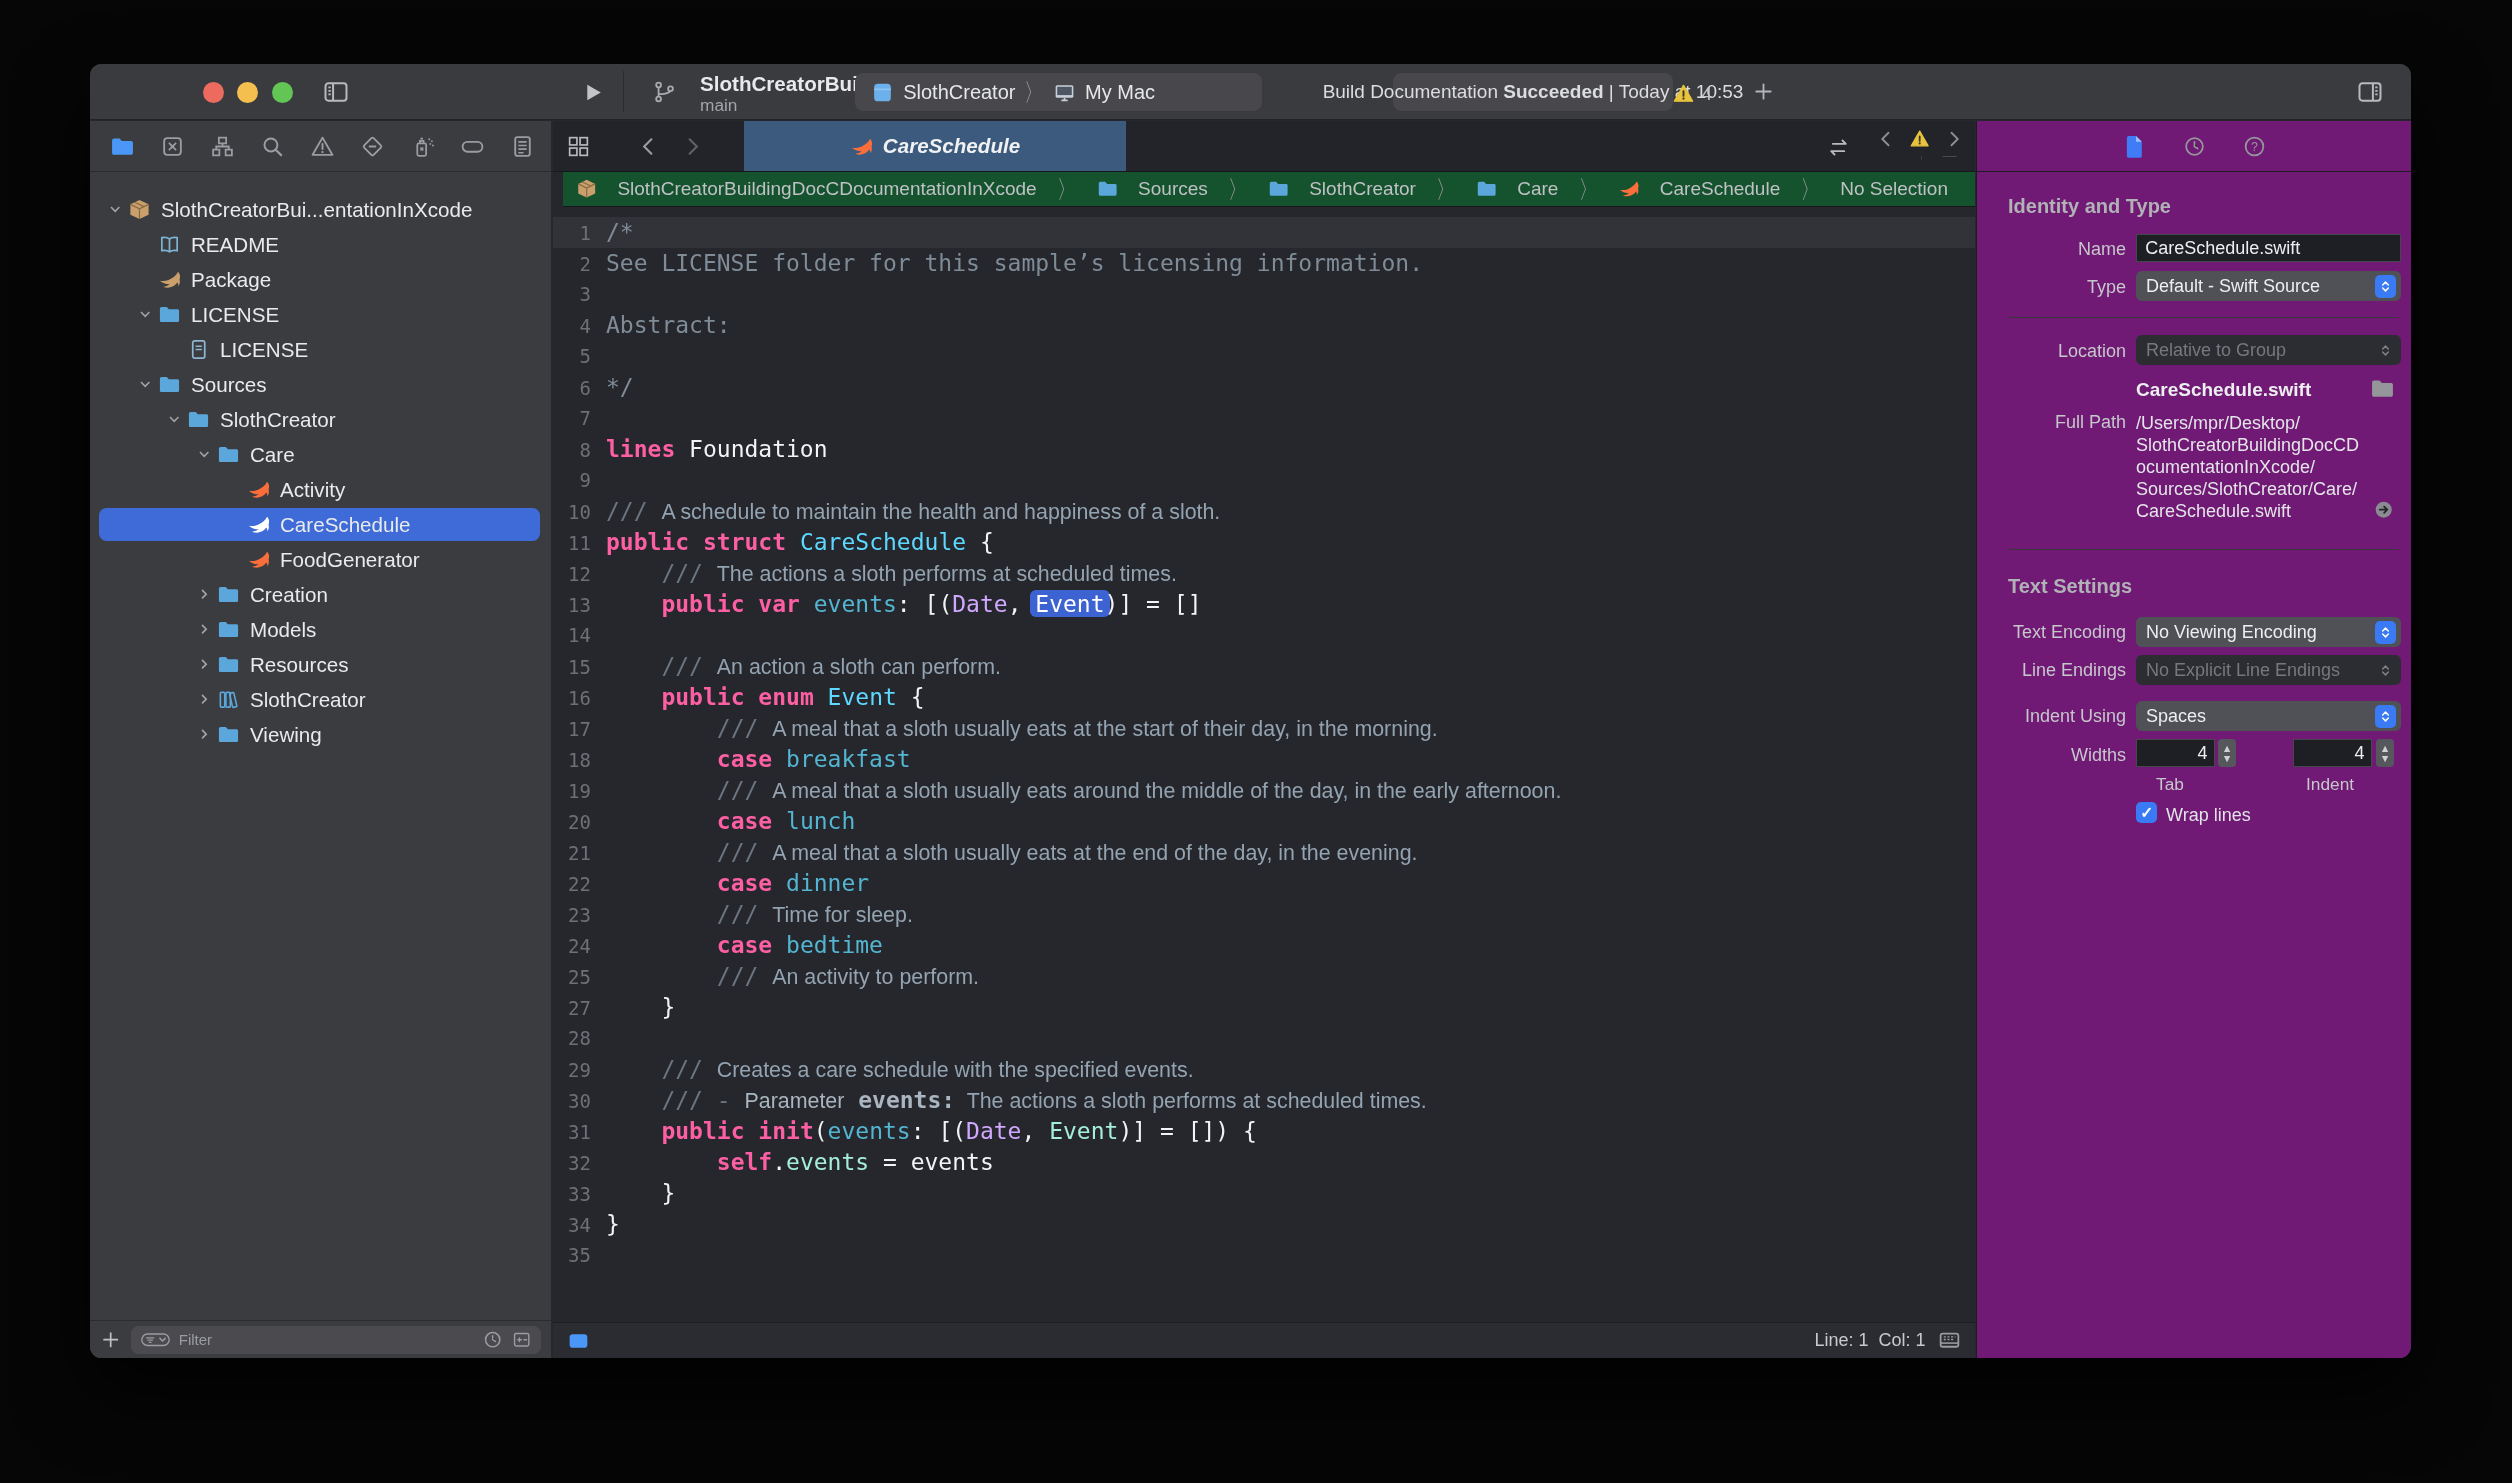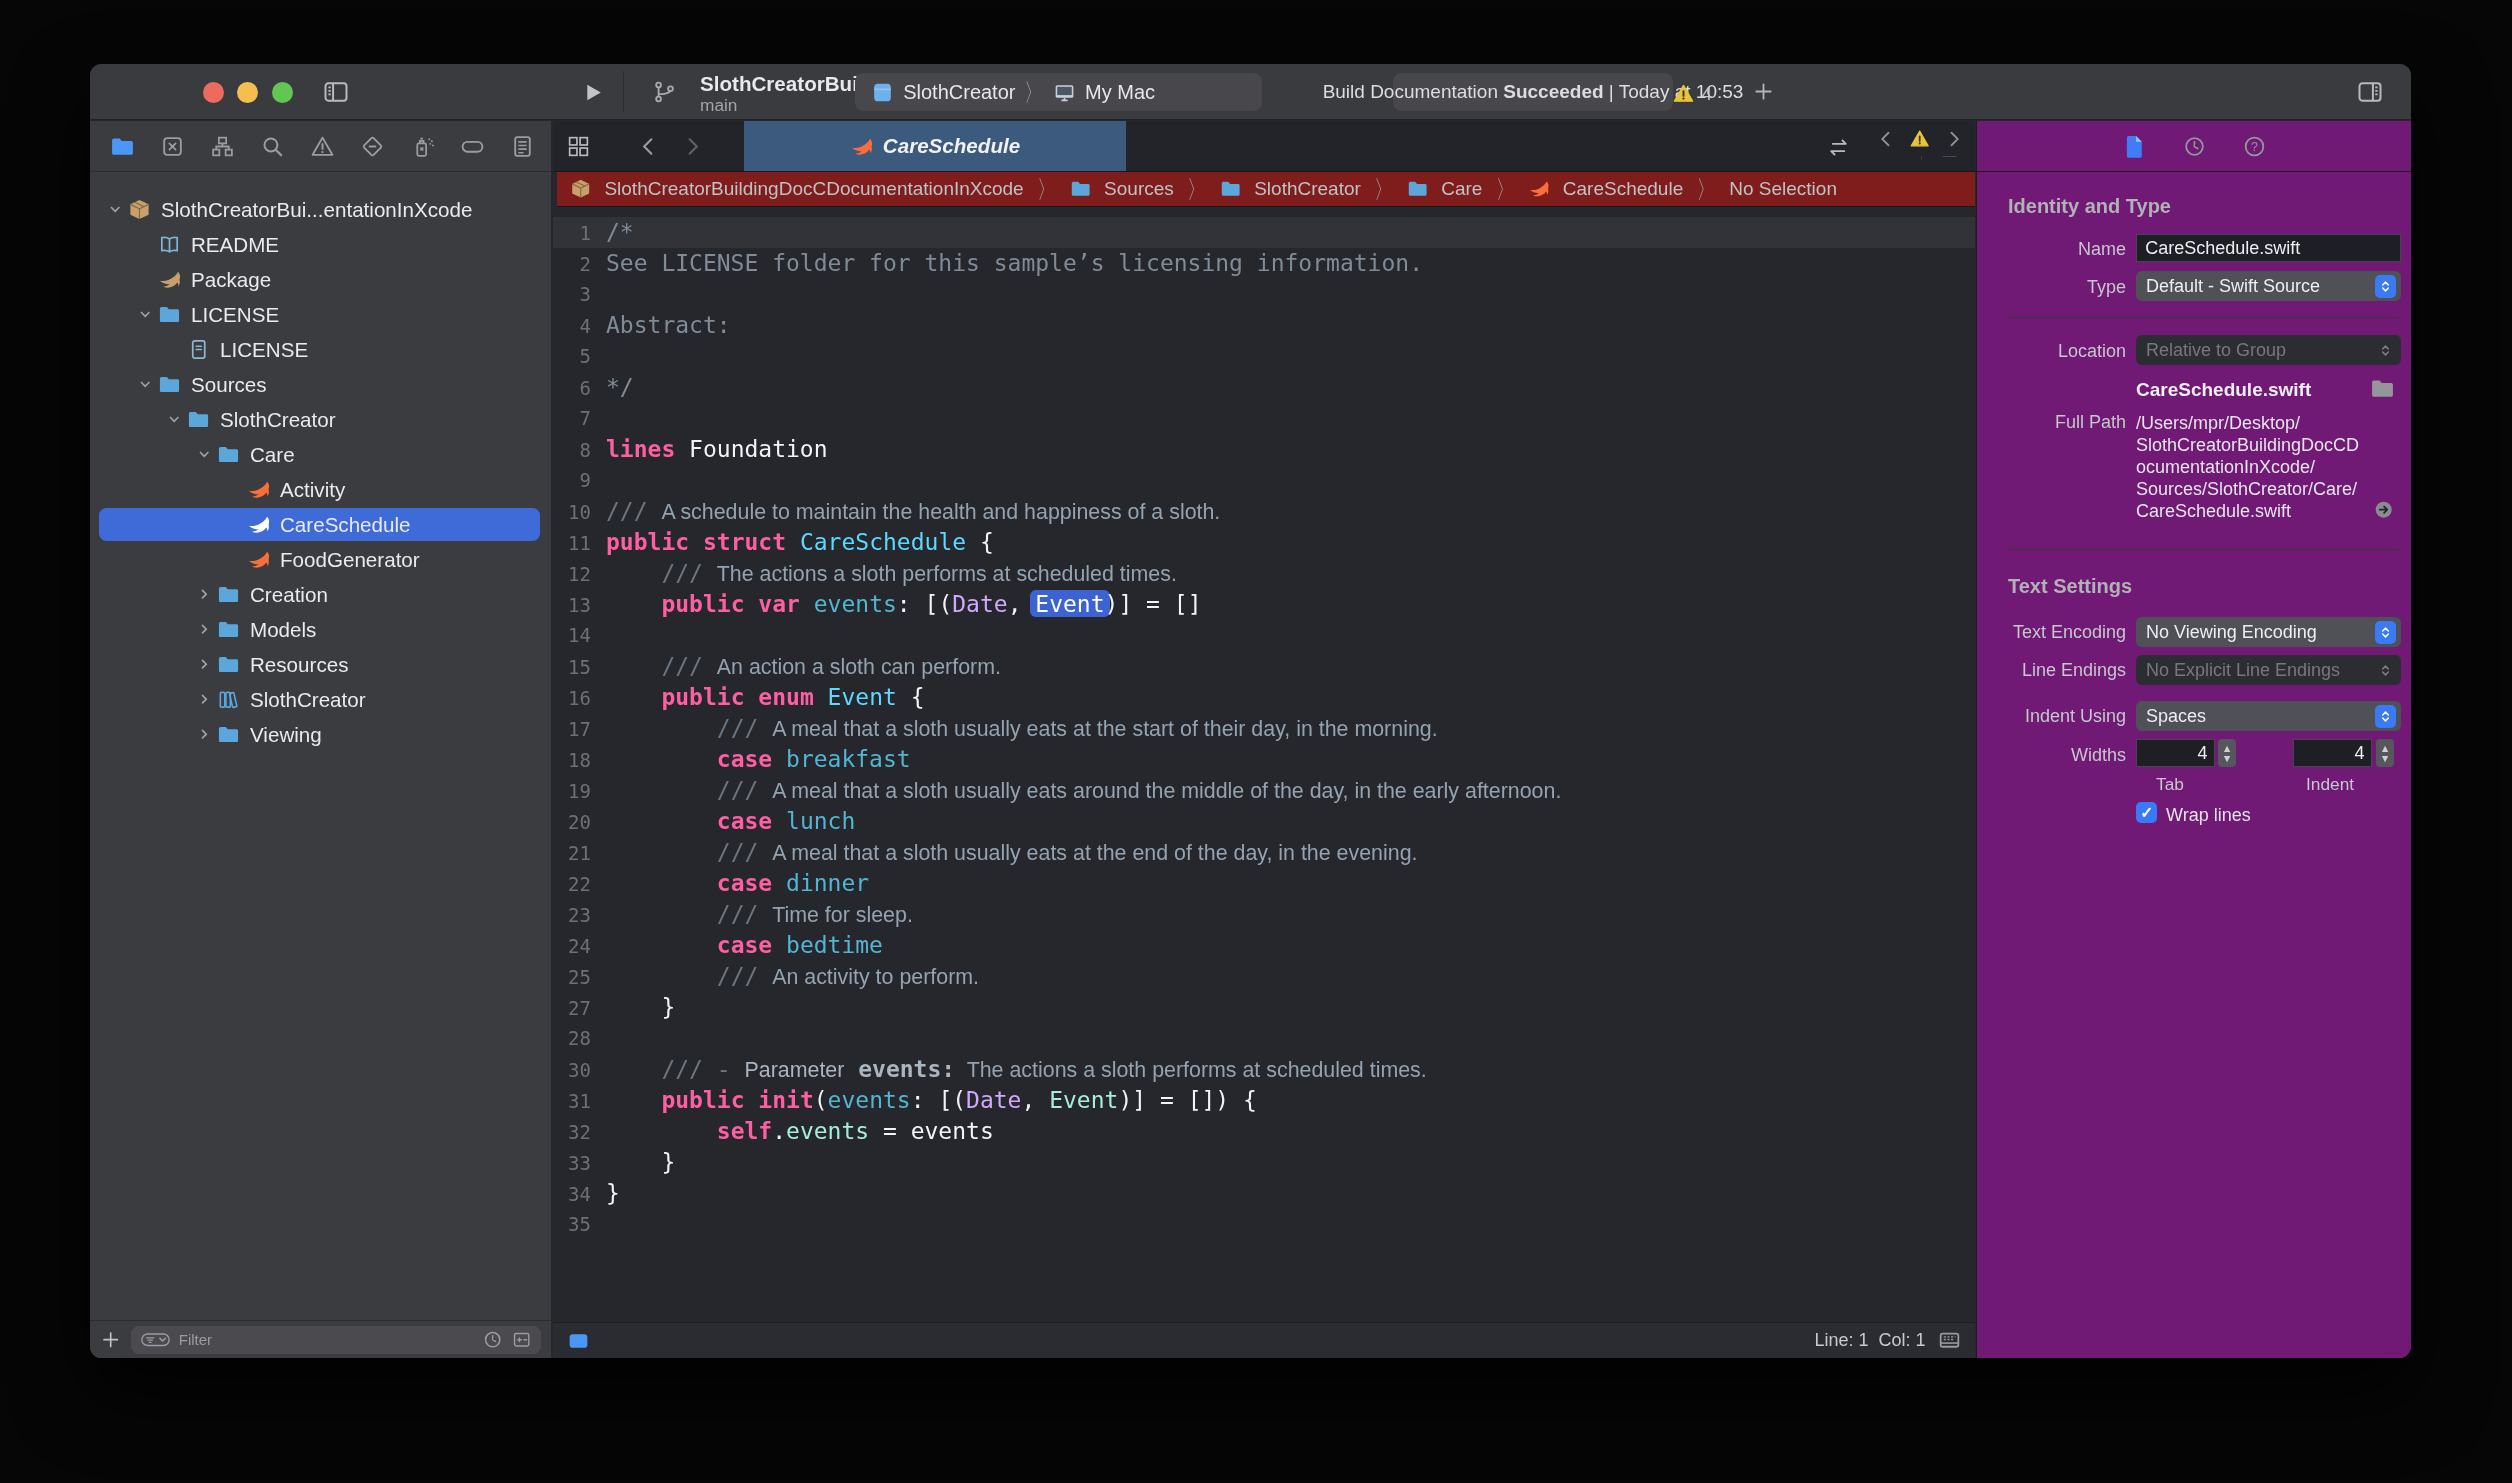--- a/index.html
+++ b/index.html
@@ -36,21 +36,21 @@
   .trow .ticon{width:28px;height:23px;display:flex;align-items:center;position:relative}
   .trow .tlabel{position:relative;margin-left:5px}
   .nbar{position:absolute;bottom:0;left:0;right:0;height:38px;background:#3b3c3f;border-top:0.8px solid #2c2c30;display:flex;align-items:center;padding:0 10px;gap:10px}
   .filterfield{flex:1;height:28px;background:#4a4a4f;border-radius:7.4px;display:flex;align-items:center;padding:0 8.2px;gap:8.2px;color:#9b9ca2}
   .filterfield .ph{flex:1;font-size:15px;color:#9b9ca2}
 
   
   .tabbar{position:absolute;top:0;left:0;right:0;height:51px;background:#232429;border-bottom:0.8px solid #17181c;color:#8e8f94}
   .tab{position:absolute;left:191px;width:382px;top:0;bottom:0;background:#3c5a7e;display:flex;align-items:center;justify-content:center;gap:10px}
   .tab .tname{font-size:20.6px;font-style:italic;font-weight:bold;color:#f0f1f3}
-  .jumpbar{position:absolute;top:51px;left:4px;right:0;height:35px;background:#7f1d1d;border-bottom:0.8px solid #17181c;display:flex;align-items:center;padding:0 13px;font-size:19px;color:#bfc1c5;gap:13px;white-space:nowrap}
+  .jumpbar{position:absolute;top:51px;left:10px;right:0;height:35px;background:#14532d;border-bottom:0.8px solid #17181c;display:flex;align-items:center;padding:0 13px;font-size:19px;color:#bfc1c5;gap:20px;white-space:nowrap}
   .jumpbar .ci{width:21.4px;height:18px;display:flex;align-items:center}
   .jump-right{position:absolute;right:11.5px;top:0;height:35px;display:flex;align-items:center;gap:13px;background:#232429;padding-left:8.2px}
 
   
   .code{position:absolute;top:85px;left:0;right:0;bottom:36px;padding-top:10.7px;overflow:hidden;font-family:"DejaVu Sans Mono",monospace;font-size:23px}
   .line{display:flex;height:31px;align-items:baseline;line-height:31px}
   .line.hl{background:#323339}
   .ln{width:53px;min-width:53px;text-align:right;padding-right:15px;color:#6e7076;font-size:19px;font-family:"DejaVu Sans Mono",monospace}
   .src{white-space:pre}
   .t-pl{color:#f2f3f5}
@@ -800,20 +800,24 @@
         </div>
         <div class="line">
           <span class="ln">27</span>
           <span class="src"><span class="t-pl">    }</span></span>
         </div>
         <div class="line">
           <span class="ln">28</span>
           <span class="src"></span>
         </div>
         <div class="line">
+          <span class="ln">29</span>
+          <span class="src"><span class="t-pl">    </span><span class="t-dm">/// </span><span class="t-dt">Creates a care schedule with the specified events.</span></span>
+        </div>
+        <div class="line">
           <span class="ln">30</span>
           <span class="src"><span class="t-pl">    </span><span class="t-dm">/// - </span><span class="t-db">Parameter</span><span class="t-dmb"> events:</span><span class="t-dt">  The actions a sloth performs at scheduled times.</span></span>
         </div>
         <div class="line">
           <span class="ln">31</span>
           <span class="src"><span class="t-pl">    </span><span class="t-kw">public</span><span class="t-pl"> </span><span class="t-kw">init</span><span class="t-pl">(</span><span class="t-vd">events</span><span class="t-pl">: [(</span><span class="t-st">Date</span><span class="t-pl">, </span><span class="t-pt">Event</span><span class="t-pl">)] = []) {</span></span>
         </div>
         <div class="line">
           <span class="ln">32</span>
           <span class="src"><span class="t-pl">        </span><span class="t-kw">self</span><span class="t-pl">.</span><span class="t-pt">events</span><span class="t-pl"> = events</span></span>

